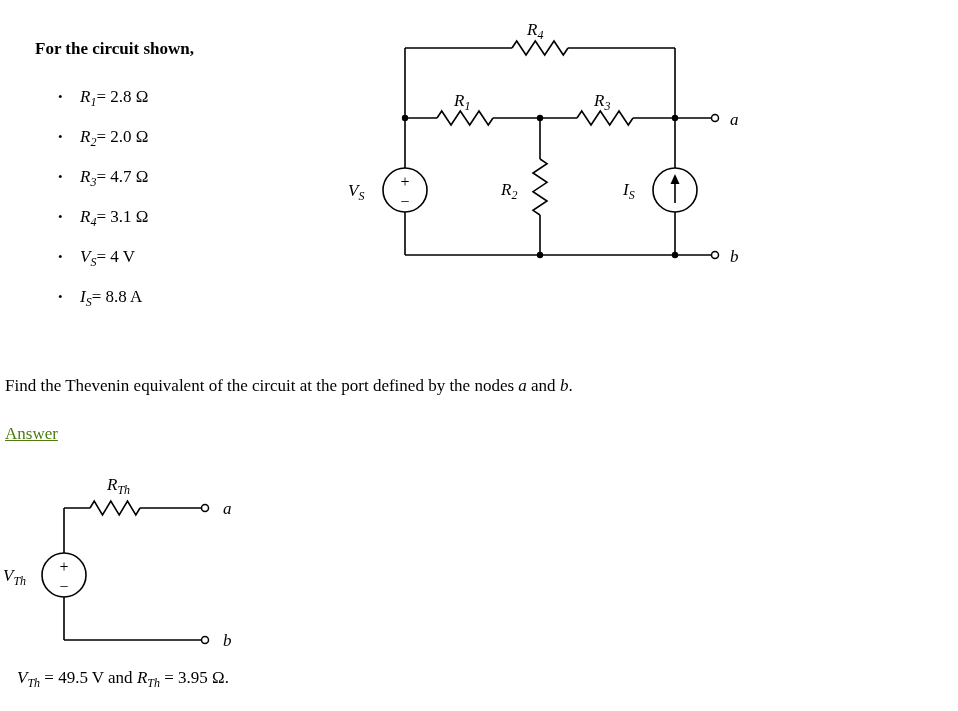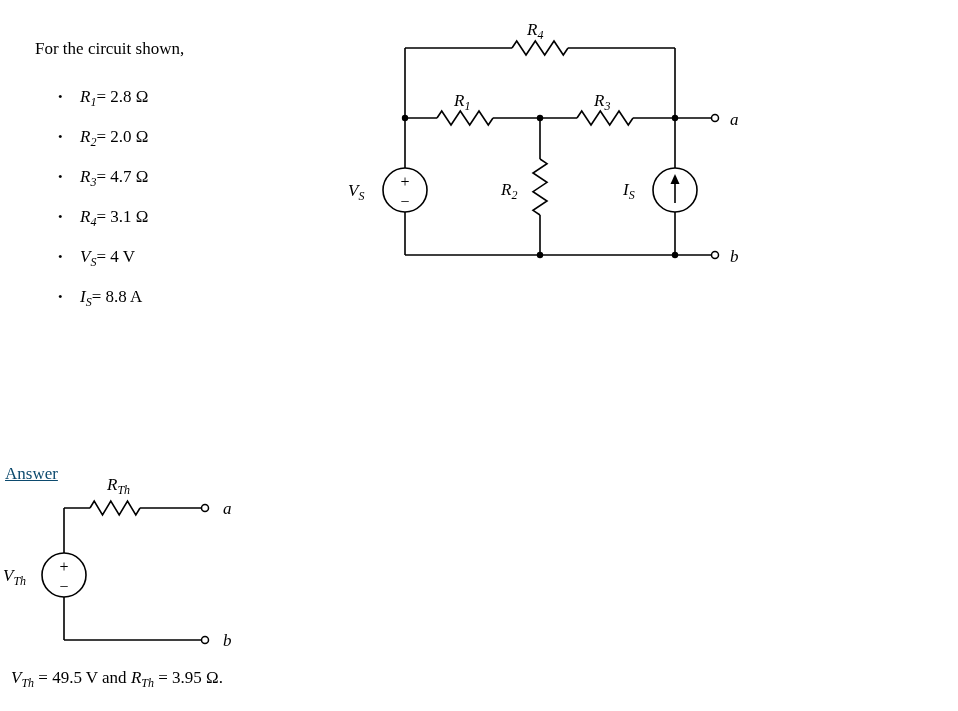--- a/index.html
+++ b/index.html
@@ -5,34 +5,34 @@
   * { margin: 0; padding: 0; box-sizing: border-box; }
   html, body { width: 958px; height: 711px; }
   body {
     background: #ffffff;
     color: #000000;
     font-family: "Liberation Serif", serif;
     font-size: 17px;
   }
   .page { position: relative; width: 958px; height: 711px; background: #fff; overflow: hidden; }
 
-  .intro { position: absolute; left: 35px; top: 39px; }
+  .intro { position: absolute; left: 35px; top: 39px; font-weight: bold; }
 
   .given-list { position: absolute; left: 58px; top: 77px; }
   .given-item { height: 40px; display: flex; align-items: center; }
   .bullet { display: inline-block; width: 22px; font-size: 13px; }
   .var { font-style: italic; }
   sub { font-size: 12px; line-height: 0; }
 
   .question { position: absolute; left: 5px; top: 376px; white-space: nowrap; }
   .answer-link {
     position: absolute; left: 5px; top: 424px;
-    color: #0c4a6e; text-decoration: underline; cursor: pointer; margin-top: 40px;
+    color: #4d7c0f; text-decoration: underline; cursor: pointer;
   }
-  .result { position: absolute; left: 11px; top: 668px; white-space: nowrap; text-align: center; }
+  .result { position: absolute; left: 17px; top: 668px; white-space: nowrap; text-align: center; }
 
   svg.main-circuit { position: absolute; left: 340px; top: 15px; }
   svg.thevenin-circuit { position: absolute; left: 0; top: 460px; }
 
   .wire { stroke: #000; stroke-width: 1.6; fill: none; }
   .dot { fill: #000; stroke: none; }
   .term { fill: #fff; stroke: #000; stroke-width: 1.5; }
   .src { fill: #fff; stroke: #000; stroke-width: 1.6; }
   .arrow { fill: #000; stroke: none; }
   .clabel { font-family: "Liberation Serif", serif; font-style: italic; font-size: 17px; fill: #000; }
@@ -114,20 +114,23 @@
     <text class="clabel" x="187" y="20"><tspan>R</tspan><tspan class="csub" dy="4">4</tspan></text>
     <text class="clabel" x="114" y="91"><tspan>R</tspan><tspan class="csub" dy="4">1</tspan></text>
     <text class="clabel" x="254" y="91"><tspan>R</tspan><tspan class="csub" dy="4">3</tspan></text>
     <text class="clabel" x="8" y="181"><tspan>V</tspan><tspan class="csub" dy="4">S</tspan></text>
     <text class="clabel" x="161" y="180"><tspan>R</tspan><tspan class="csub" dy="4">2</tspan></text>
     <text class="clabel" x="283" y="180"><tspan>I</tspan><tspan class="csub" dy="4">S</tspan></text>
     <text class="clabel" x="390" y="110">a</text>
     <text class="clabel" x="390" y="247">b</text>
   </svg>
 
+  <div class="question">
+    <span>Find the Thevenin equivalent of the circuit at the port defined by the nodes </span><i class="var">a</i><span> and </span><i class="var">b</i><span>.</span>
+  </div>
 
   <a class="answer-link" href="#">Answer</a>
 
   <svg class="thevenin-circuit" width="280" height="235" viewBox="0 0 280 235">
     <g>
       <path class="wire" d="M64 48 H90 M140 48 H201
                            M64 48 V93 M64 137 V180
                            M64 180 H201"></path>
     </g>
 

